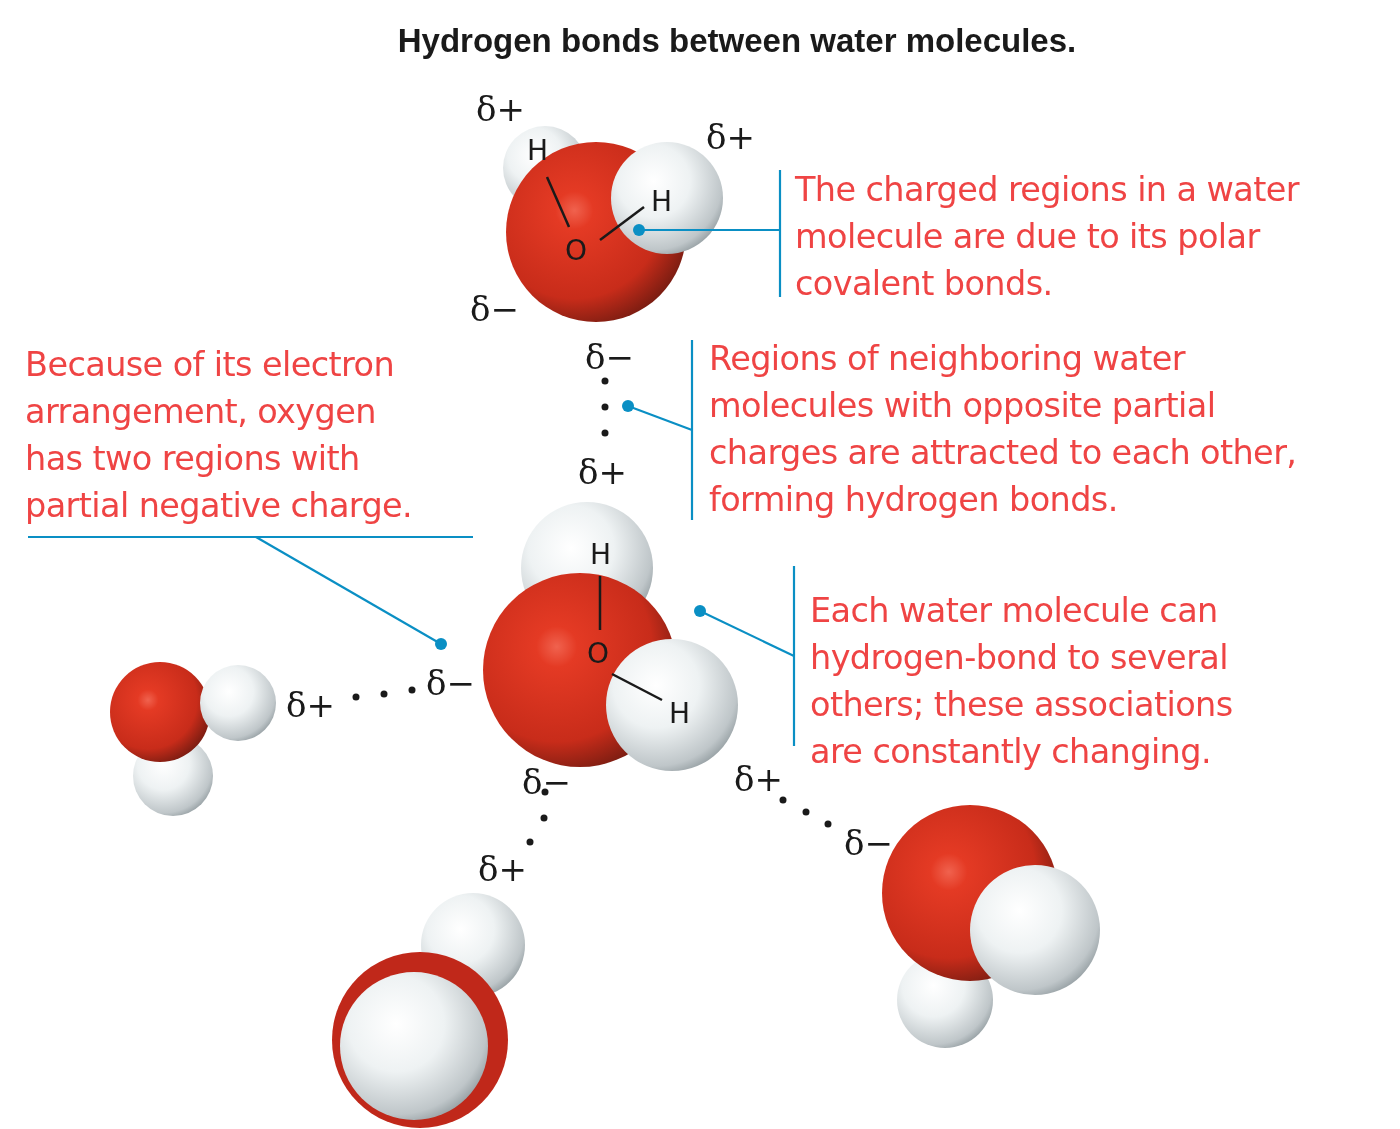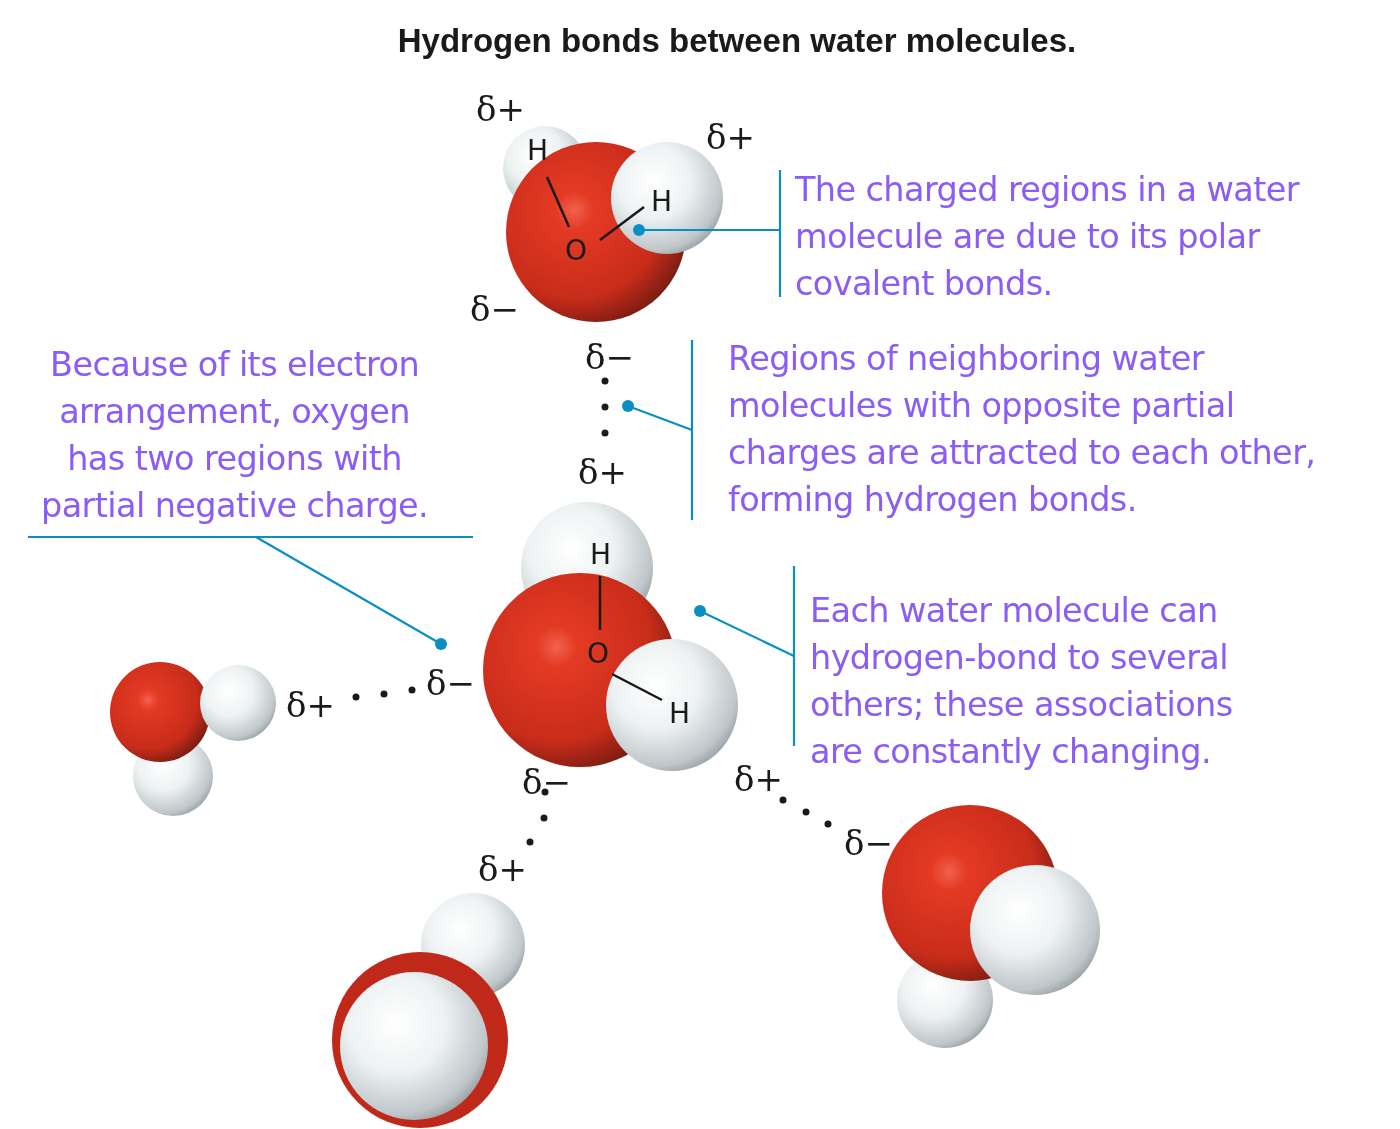--- a/index.html
+++ b/index.html
@@ -2,21 +2,21 @@
 <html><head>
 <meta charset="utf-8">
 <style>
   html, body { margin: 0; padding: 0; background: #ffffff; }
   body { width: 1400px; height: 1129px; position: relative; overflow: hidden;
          font-family: "DejaVu Sans", "Liberation Sans", sans-serif; }
   .title { position: absolute; left: 0; width: 1474px; top: 22px; text-align: center;
            font-family: "Liberation Sans", sans-serif; font-weight: bold; font-size: 33px;
            color: #1a1a1a; letter-spacing: 0px; }
   svg.art { position: absolute; left: 0; top: 0; }
-  .callout { position: absolute; color: #8b5cf6; font-family: "DejaVu Sans", sans-serif;
+  .callout { position: absolute; color: #ef4444; font-family: "DejaVu Sans", sans-serif;
              font-size: 33.5px; line-height: 47px; white-space: pre; letter-spacing: -0.6px; }
   .charge { position: absolute; font-family: "DejaVu Serif", "Liberation Serif", serif;
             font-size: 34px; color: #1a1a1a; line-height: 1; white-space: pre; }
   .atom { position: absolute; font-family: "DejaVu Sans", sans-serif; font-size: 28px;
           color: #1a1a1a; line-height: 1; }
 </style>
 </head>
 <body>
 
 <div class="title">Hydrogen bonds between water molecules.</div>
@@ -119,24 +119,24 @@
 <span class="charge" style="left:426px;top:666px;">δ−</span>
 <span class="charge" style="left:286px;top:688px;">δ+</span>
 <span class="charge" style="left:522px;top:765px;">δ−</span>
 <span class="charge" style="left:478px;top:852px;">δ+</span>
 <span class="charge" style="left:734px;top:762px;">δ+</span>
 <span class="charge" style="left:844px;top:826px;">δ−</span>
 
 <div class="callout" style="left:795px;top:166px;">The charged regions in a water
 molecule are due to its polar
 covalent bonds.</div>
-<div class="callout" style="left:41px;top:341px;text-align:center;">Because of its electron
+<div class="callout" style="left:25px;top:341px;">Because of its electron
 arrangement, oxygen
 has two regions with
 partial negative charge.</div>
-<div class="callout" style="left:709px;top:335px;margin-left:19px;">Regions of neighboring water
+<div class="callout" style="left:709px;top:335px;">Regions of neighboring water
 molecules with opposite partial
 charges are attracted to each other,
 forming hydrogen bonds.</div>
 <div class="callout" style="left:810px;top:587px;">Each water molecule can
 hydrogen-bond to several
 others; these associations
 are constantly changing.</div>
 
 </body></html>

